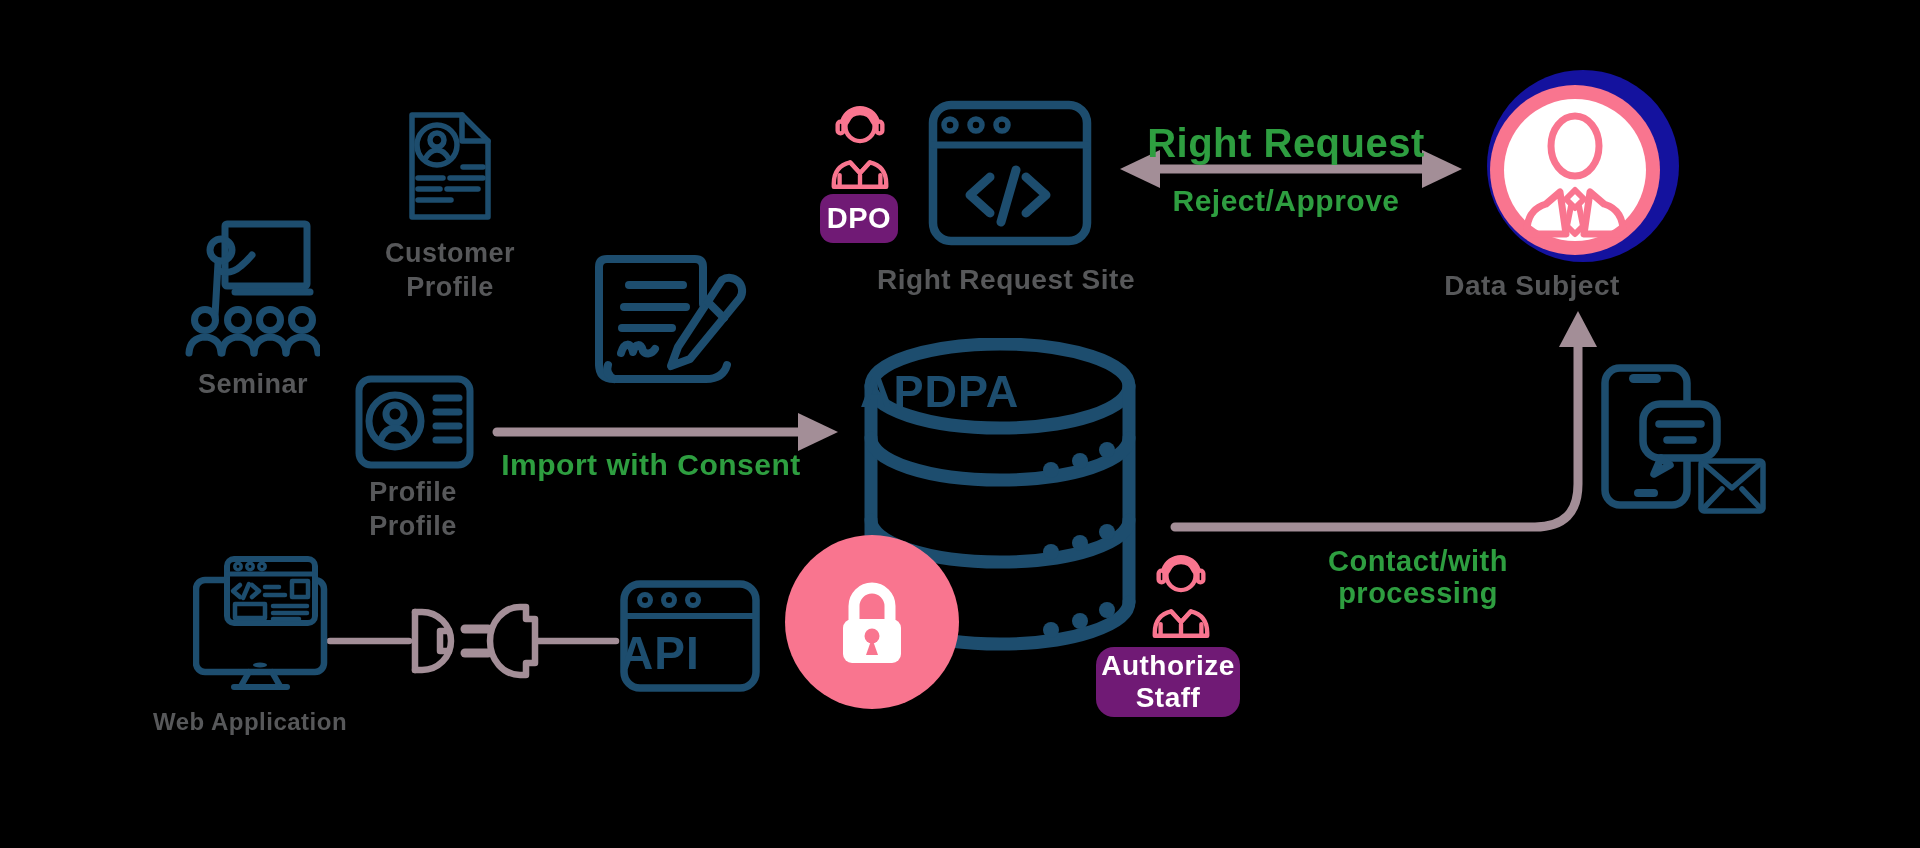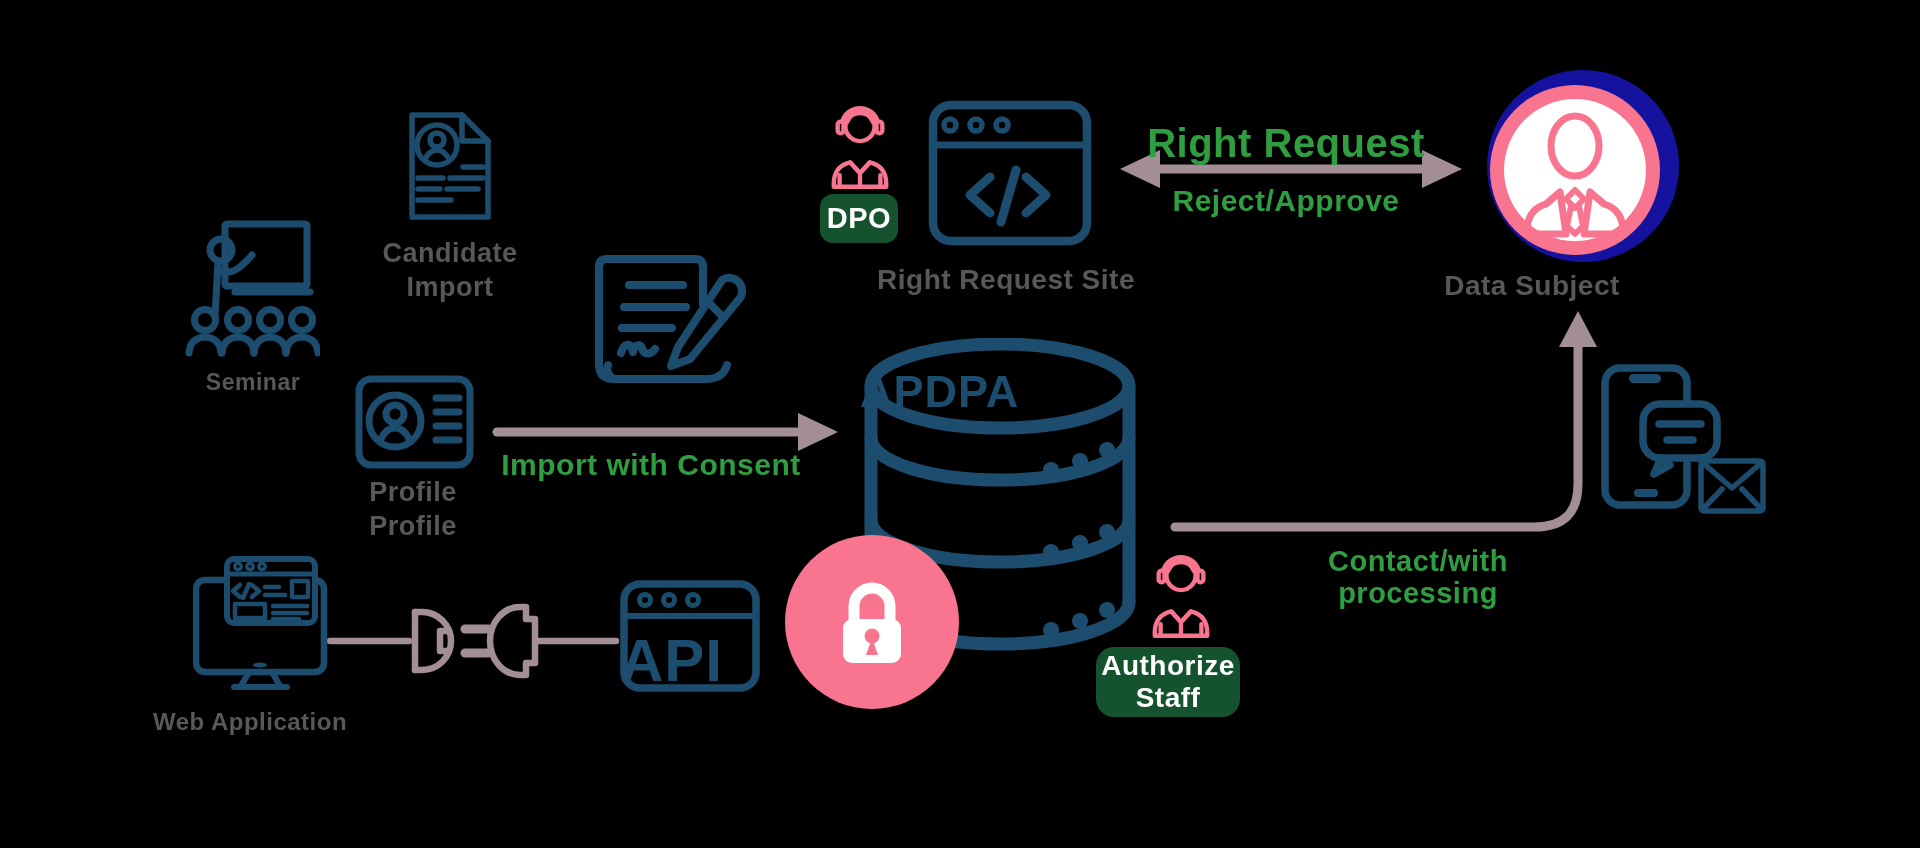--- a/index.html
+++ b/index.html
@@ -5,21 +5,21 @@
   html,body{margin:0;padding:0;background:#000;}
   #canvas{position:relative;width:1920px;height:848px;background:#000;overflow:hidden;
           font-family:"Liberation Sans",sans-serif;}
   .abs{position:absolute;}
   .lbl{position:absolute;color:#57585a;font-weight:700;text-align:center;
        transform:translateX(-50%);letter-spacing:.5px;line-height:1.25;}
   .lbl.nowrap{white-space:nowrap;}
   .green{position:absolute;color:#2e9e40;font-weight:700;text-align:center;
          transform:translateX(-50%);letter-spacing:.5px;}
   .green.nowrap{white-space:nowrap;}
-  .badge{position:absolute;background:#14532d;color:#fff;font-weight:700;
+  .badge{position:absolute;background:#701a75;color:#fff;font-weight:700;
          display:flex;align-items:center;justify-content:center;text-align:center;
          letter-spacing:.5px;}
   .bigblue{position:absolute;color:#1d4d6e;font-weight:800;text-align:left;}
   .circle{position:absolute;border-radius:50%;}
   svg{display:block;}
 </style>
 </head>
 <body>
 
 <div id="canvas">
@@ -62,36 +62,36 @@
       <circle cx="20" cy="102" r="10.5"></circle>
       <path d="M4,135 q1,-15 16,-16 q15,1 16,16"></path>
       <circle cx="53" cy="102" r="10.5"></circle>
       <path d="M37,135 q1,-15 16,-16 q15,1 16,16"></path>
       <circle cx="85" cy="102" r="10.5"></circle>
       <path d="M69,135 q1,-15 16,-16 q15,1 16,16"></path>
       <circle cx="117" cy="102" r="10.5"></circle>
       <path d="M101,135 q1,-15 16,-16 q15,1 16,16"></path>
     </g>
   </svg>
-  <div class="lbl" style="left:253px;top:368px;font-size:23px">Seminar</div>
+  <div class="lbl" style="left:253px;top:368px;font-size:27px">Seminar</div>
 
   <svg class="abs" style="left:406px;top:111px" width="88" height="112" viewBox="0 0 88 112" fill="none" stroke="#1d4d6e" stroke-width="5.5" stroke-linecap="round" stroke-linejoin="round">
     <path d="M6,106 V4 H56 L82,30 V106 Z"></path>
     <path d="M56,4 V30 H82"></path>
     <circle cx="31" cy="34" r="20"></circle>
     <circle cx="31" cy="29" r="7"></circle>
     <path d="M19,48 q5,-9 12,-9 q7,0 12,9"></path>
     <line x1="57" y1="56" x2="77" y2="56"></line>
     <line x1="12" y1="67" x2="37" y2="67"></line>
       <line x1="44" y1="67" x2="77" y2="67"></line>
     <line x1="12" y1="78" x2="34" y2="78"></line>
       <line x1="41" y1="78" x2="72" y2="78"></line>
     <line x1="12" y1="89" x2="45" y2="89"></line>
   </svg>
-  <div class="lbl" style="left:450px;top:237px;width:200px;font-size:27px">Candidate Import</div>
+  <div class="lbl" style="left:450px;top:237px;width:200px;font-size:27px">Customer Profile</div>
 
   <svg class="abs" style="left:355px;top:375px" width="119" height="94" viewBox="0 0 119 94" fill="none" stroke="#1d4d6e" stroke-width="7" stroke-linecap="round" stroke-linejoin="round">
     <rect x="4" y="4" width="111" height="86" rx="12"></rect>
     <circle cx="40" cy="46" r="26"></circle>
     <circle cx="40" cy="39" r="9"></circle>
     <path d="M26,64 q5,-11 14,-11 q9,0 14,11"></path>
     <line x1="81" y1="23" x2="104" y2="23"></line>
     <line x1="81" y1="37" x2="104" y2="37"></line>
     <line x1="81" y1="51" x2="104" y2="51"></line>
     <line x1="81" y1="65" x2="104" y2="65"></line>
@@ -165,21 +165,21 @@
   </svg>
   <div class="lbl nowrap" style="left:250px;top:707px;font-size:24px">Web Application</div>
 
   <svg class="abs" style="left:620px;top:580px" width="140" height="112" viewBox="0 0 140 112" fill="none" stroke="#1d4d6e" stroke-width="7.5" stroke-linecap="round" stroke-linejoin="round">
     <rect x="4" y="4" width="132" height="104" rx="16"></rect>
     <line x1="4" y1="36" x2="136" y2="36" stroke-width="6"></line>
     <circle cx="25" cy="20" r="5.5" stroke-width="5"></circle>
     <circle cx="49" cy="20" r="5.5" stroke-width="5"></circle>
     <circle cx="73" cy="20" r="5.5" stroke-width="5"></circle>
   </svg>
-  <div class="bigblue" style="left:620px;top:626px;width:122px;font-size:60px;letter-spacing:1px">API</div>
+  <div class="bigblue" style="left:620px;top:626px;width:122px;font-size:46px;letter-spacing:1px">API</div>
 
   <svg class="abs" style="left:826px;top:97px" width="68" height="94" viewBox="0 0 70 96" fill="none" stroke="#f9758f" stroke-width="4.5" stroke-linecap="round" stroke-linejoin="round">
     <circle cx="35" cy="30" r="15"></circle>
     <path d="M21,25 a15,15 0 0 1 28,0" stroke-width="6"></path>
     <path d="M17,24 a19,19 0 0 1 36,0"></path>
     <rect x="12" y="25" width="6" height="12" rx="3"></rect>
     <rect x="52" y="25" width="6" height="12" rx="3"></rect>
     <path d="M8,92 v-3 q0,-18 17,-22 l10,11 10,-11 q17,4 17,22 v3 z"></path>
     <path d="M25,67 l10,11 10,-11"></path>
     <line x1="35" y1="80" x2="35" y2="92"></line>

